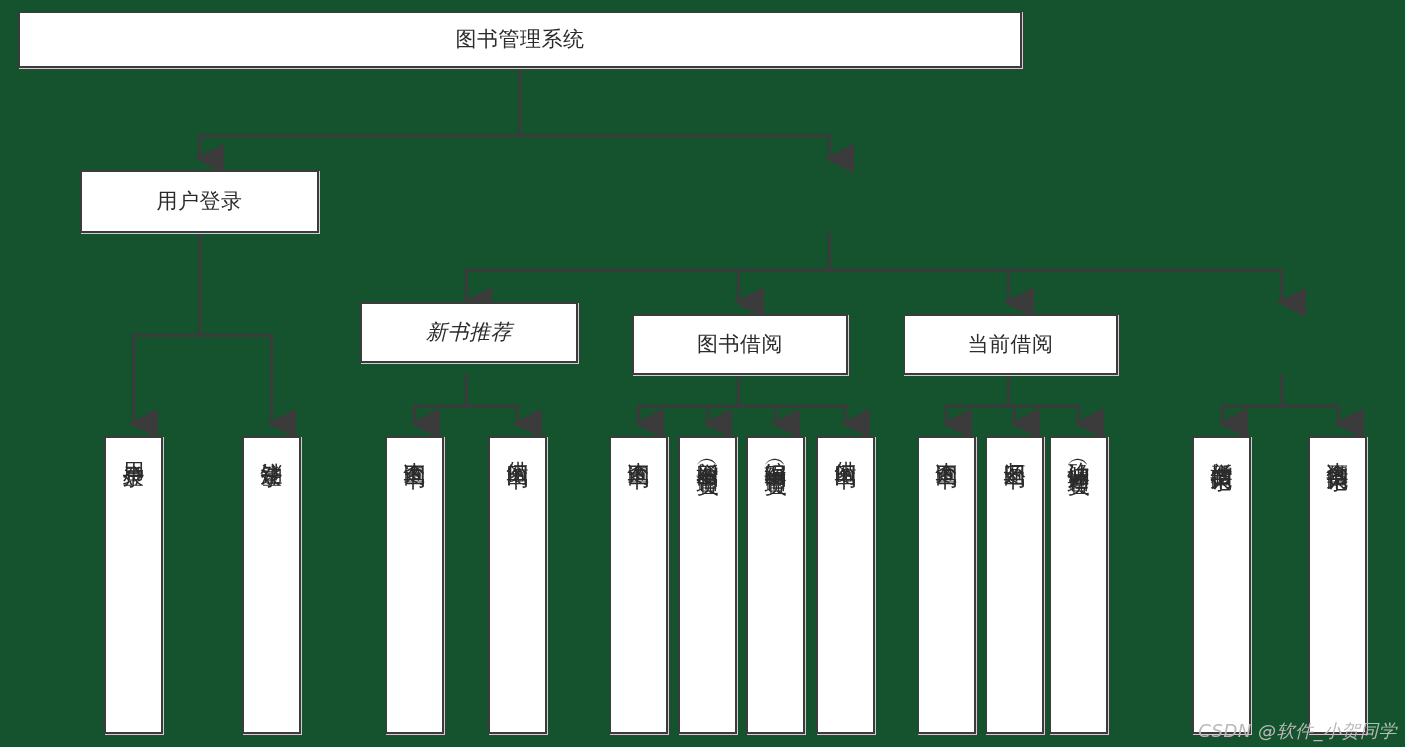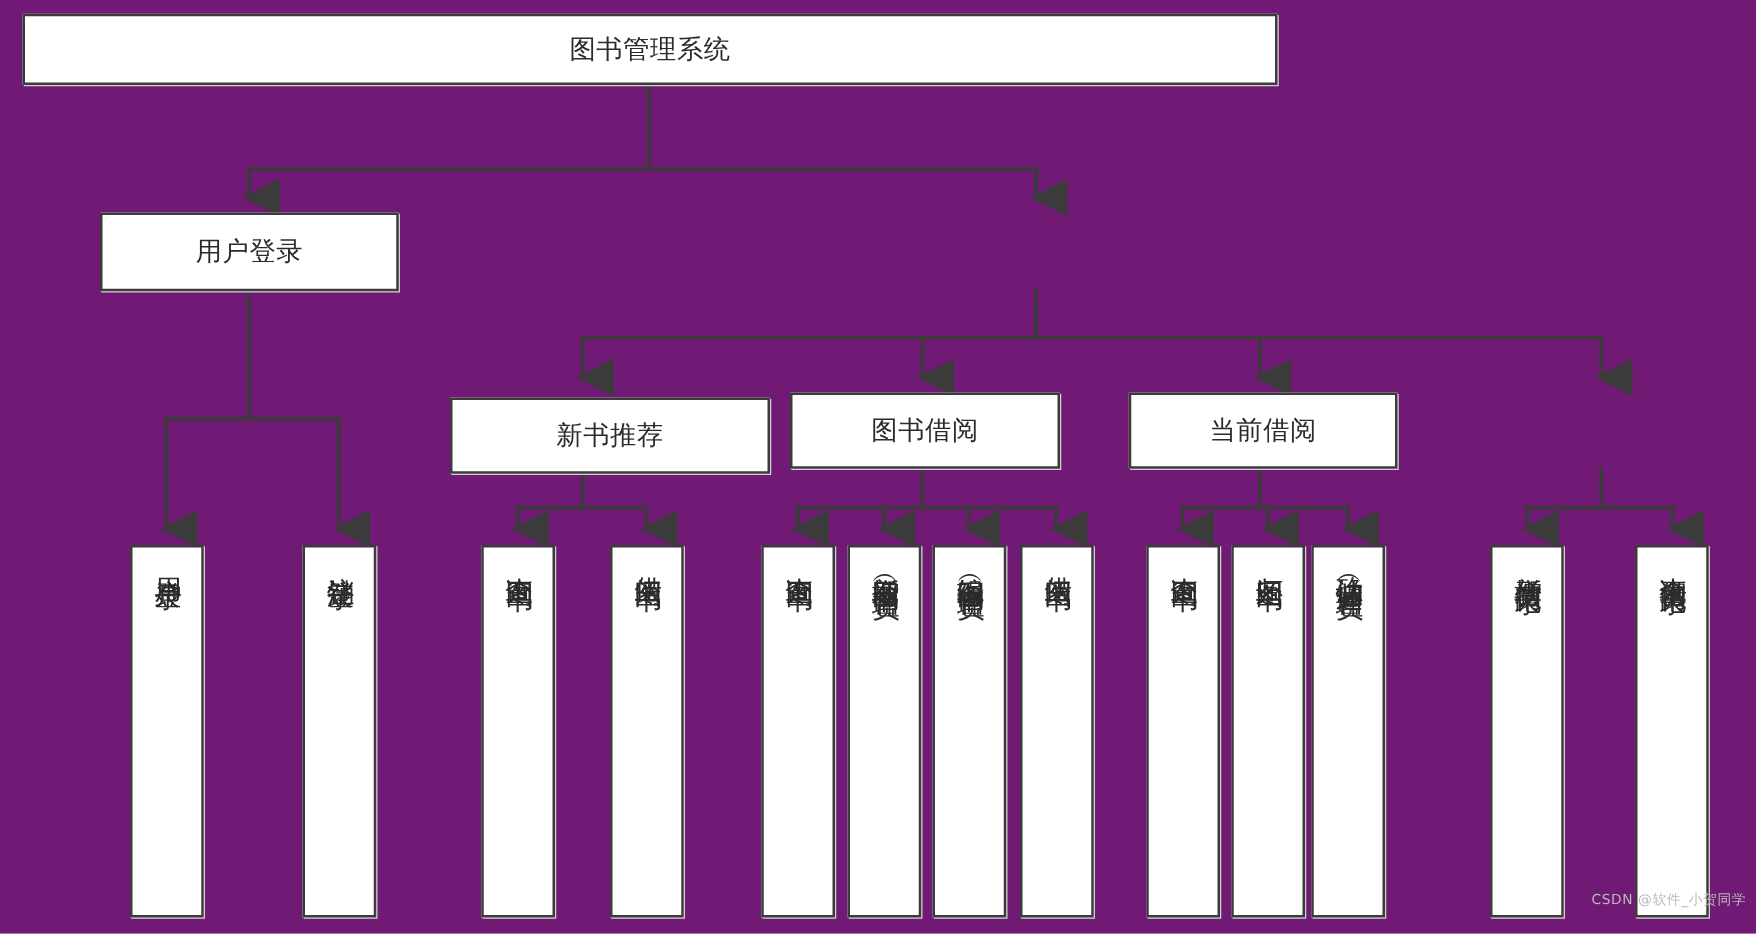--- a/index.html
+++ b/index.html
@@ -5,21 +5,21 @@
 <style>
   html,body{margin:0;padding:0;background:#ffffff;}
   body{
     font-family:"DejaVu Sans","Liberation Sans",sans-serif;
     -webkit-font-smoothing:antialiased;
   }
   #canvas{
     position:relative;
     width:1405px;
     height:747px;
-    background:#701a75;
+    background:#14532d;
     overflow:hidden;
   }
   
   .node{
     position:absolute;
     box-sizing:border-box;
     background:#ffffff;
     border:2px solid #3b3b3b;
     display:flex;
     align-items:center;
@@ -57,25 +57,26 @@
     position:absolute;
     left:0; top:0;
     width:1405px;
     height:747px;
     pointer-events:none;
   }
   
   .watermark{
     position:absolute;
     right:8px;
-    bottom:20px;
-    font-size:11px;
+    bottom:4px;
+    font-size:18px;
     color:#b9b9b9;
     letter-spacing:0.5px;
     white-space:nowrap;
+    font-style:italic;
   }
 </style>
 </head>
 <body>
 
 <div id="canvas">
 
   <svg class="svg-layer" viewBox="0 0 1405 747" xmlns="http://www.w3.org/2000/svg">
     <defs>
       <marker id="arrow" viewBox="0 0 12 12" refX="6" refY="10" markerWidth="10" markerHeight="10" orient="auto-start-reverse">
@@ -129,21 +130,21 @@
   </svg>
 
   <div class="node h" style="left:18px;top:11px;width:1004px;height:57px;">
     <span class="label">图书管理系统</span>
   </div>
 
   <div class="node h" style="left:80px;top:170px;width:239px;height:63px;">
     <span class="label">用户登录</span>
   </div>
 
-  <div class="node h" style="left:360px;top:318px;width:256px;height:61px;">
+  <div class="node h" style="left:360px;top:302px;width:218px;height:61px;font-style:italic;">
     <span class="label">新书推荐</span>
   </div>
   <div class="node h" style="left:632px;top:314px;width:216px;height:61px;">
     <span class="label">图书借阅</span>
   </div>
   <div class="node h" style="left:903px;top:314px;width:215px;height:61px;">
     <span class="label">当前借阅</span>
   </div>
 
   <div class="node v" style="left:104px;top:436px;width:59px;height:298px;">

